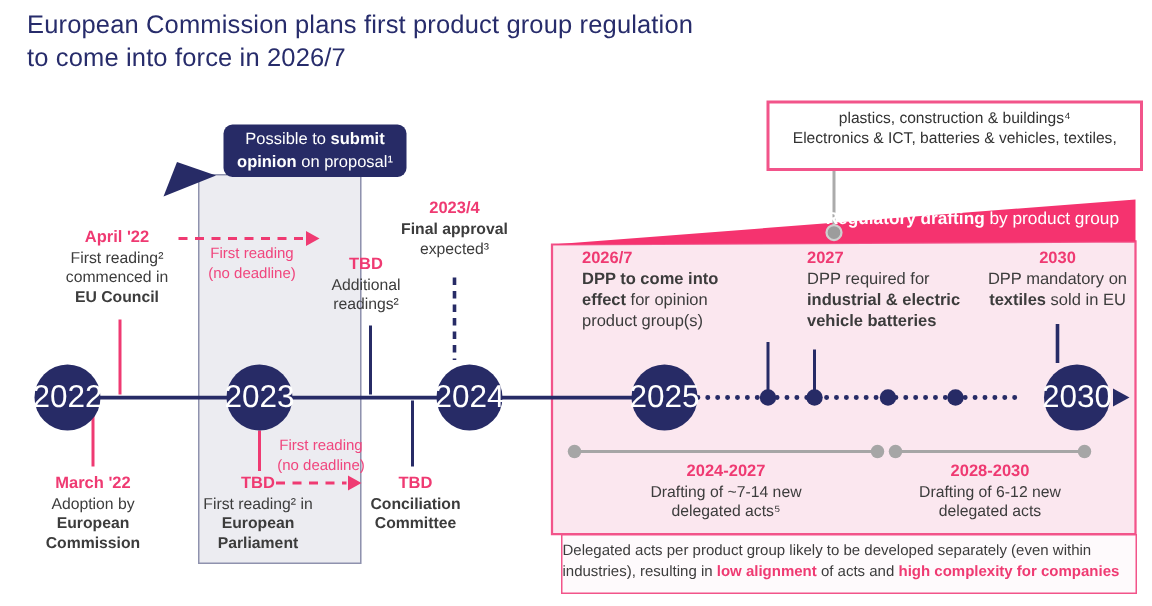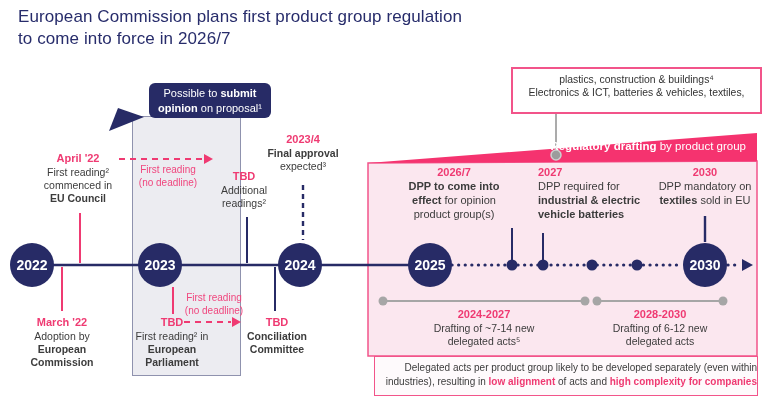--- a/index.html
+++ b/index.html
@@ -13,31 +13,31 @@
   .tab{position:absolute;left:117px;top:83px;width:122px;height:35px;background:#272B66;
        border-radius:6px;color:#fff;font-size:11px;line-height:1.32;text-align:center;
        padding-top:3px;box-sizing:border-box;z-index:3;margin-left:32px;}
   .lbl{position:absolute;z-index:3;font-size:10.5px;line-height:1.26;color:#3C3C3C;text-align:center;}
   .lbl div{white-space:nowrap;}
   .date{color:#EF3A72;font-weight:bold;font-size:11px;}
   .b{font-weight:bold;}
   .pinktxt{color:#EF3A72;font-weight:bold;}
   .pinksmall{color:#F0467E;font-size:10px;}
   .year{position:absolute;width:44px;height:44px;border-radius:50%;background:#272B66;color:#fff;
-        display:flex;align-items:center;justify-content:center;font-size:14px;font-weight:bold;z-index:3;}
+        display:flex;align-items:center;justify-content:center;font-size:21px;font-weight:normal;z-index:3;margin-left:13px;}
   .ceap{position:absolute;left:511px;top:67px;width:251px;height:47px;background:#fff;
         border:2px solid #F2548A;box-sizing:border-box;z-index:3;text-align:center;
         font-size:10.4px;line-height:1.25;color:#333;padding-top:4px;}
   .banner{position:absolute;left:400px;top:140px;width:346px;text-align:right;z-index:3;
           color:#fff;font-size:11.5px;}
   .note{position:absolute;left:374px;top:356px;width:384px;height:40px;background:#FEFAFC;
-        border:1.5px solid #F2548A;box-sizing:border-box;z-index:3;text-align:right;
+        border:1.5px solid #F2548A;box-sizing:border-box;z-index:3;text-align:left;
         font-size:10px;line-height:1.35;color:#3C3C3C;padding-top:4px;}
   .note div{white-space:nowrap;}
-  .al{text-align:left;} .ar{text-align:center;}
+  .al{text-align:left;} .ar{text-align:left;}
 </style>
 </head>
 <body>
 
 <div id="stage">
 
   <div class="title">
     <div>European Commission plans first product group regulation</div>
     <div>to come into force in 2026/7</div>
   </div>

